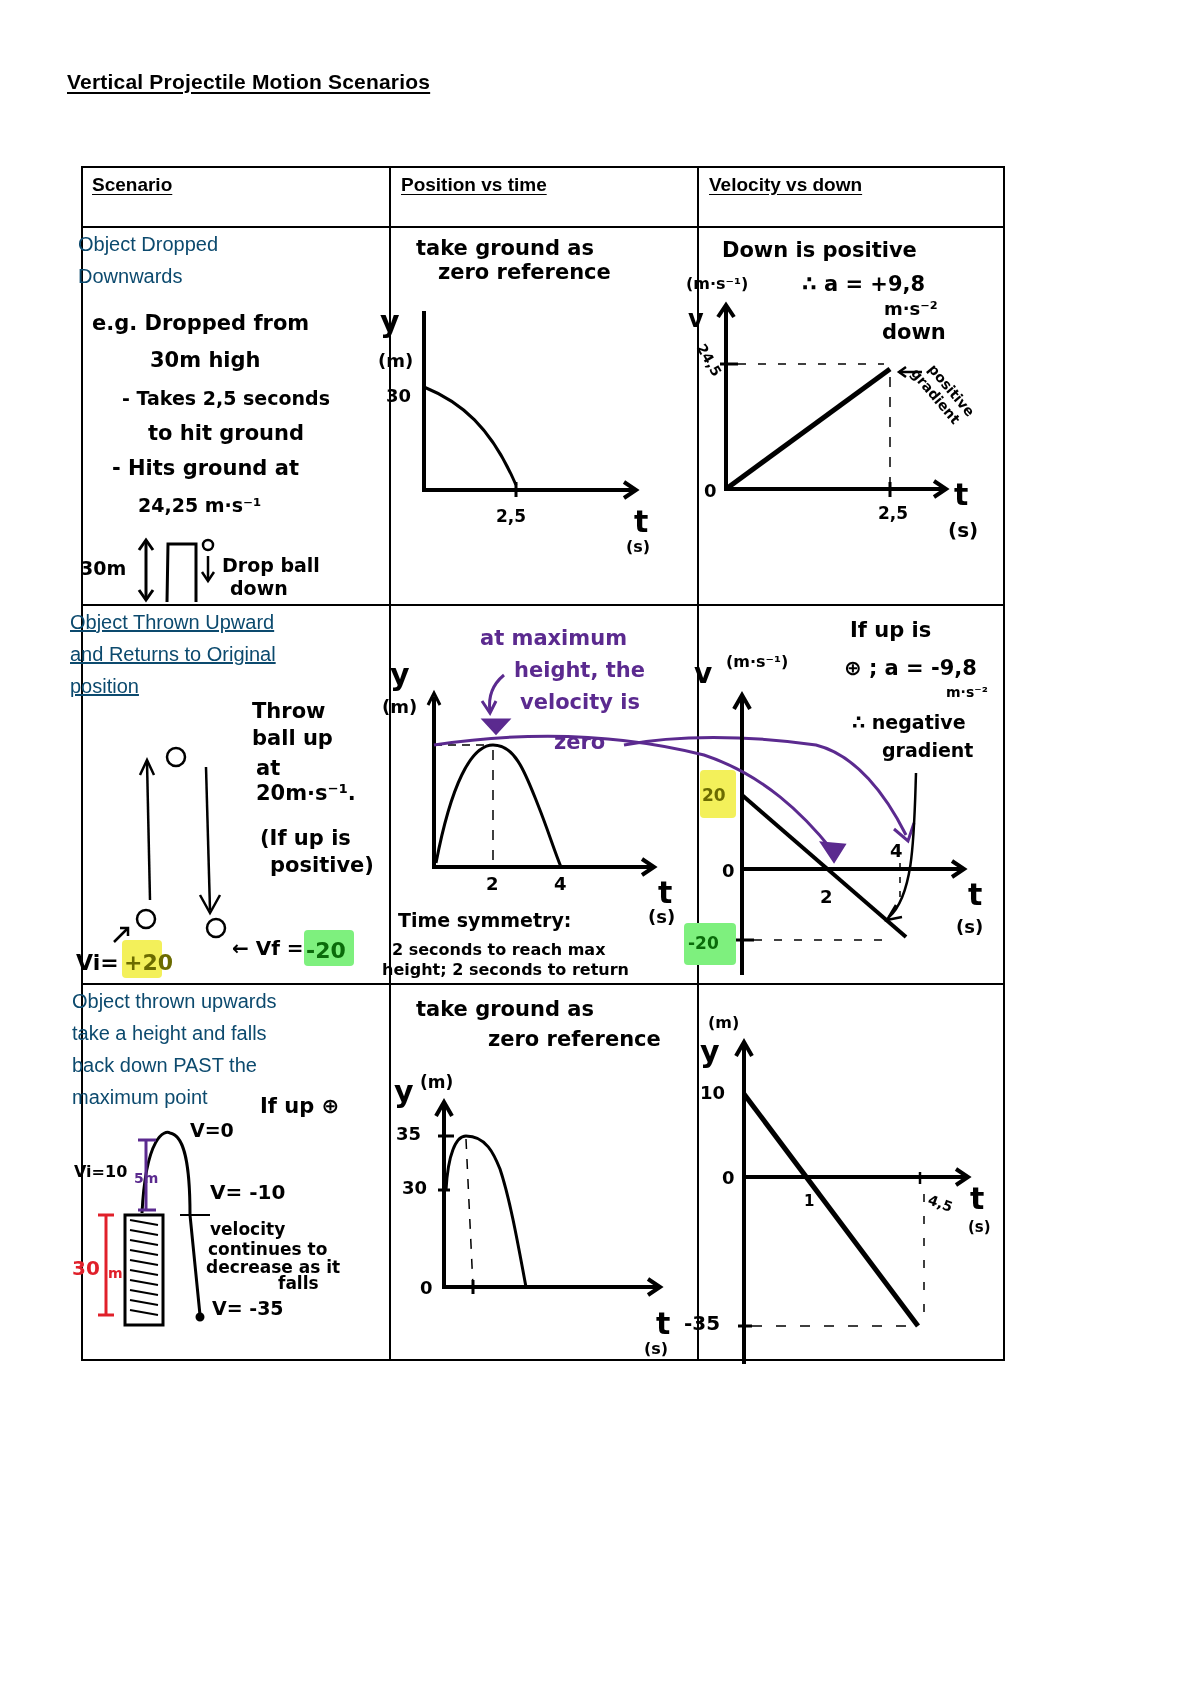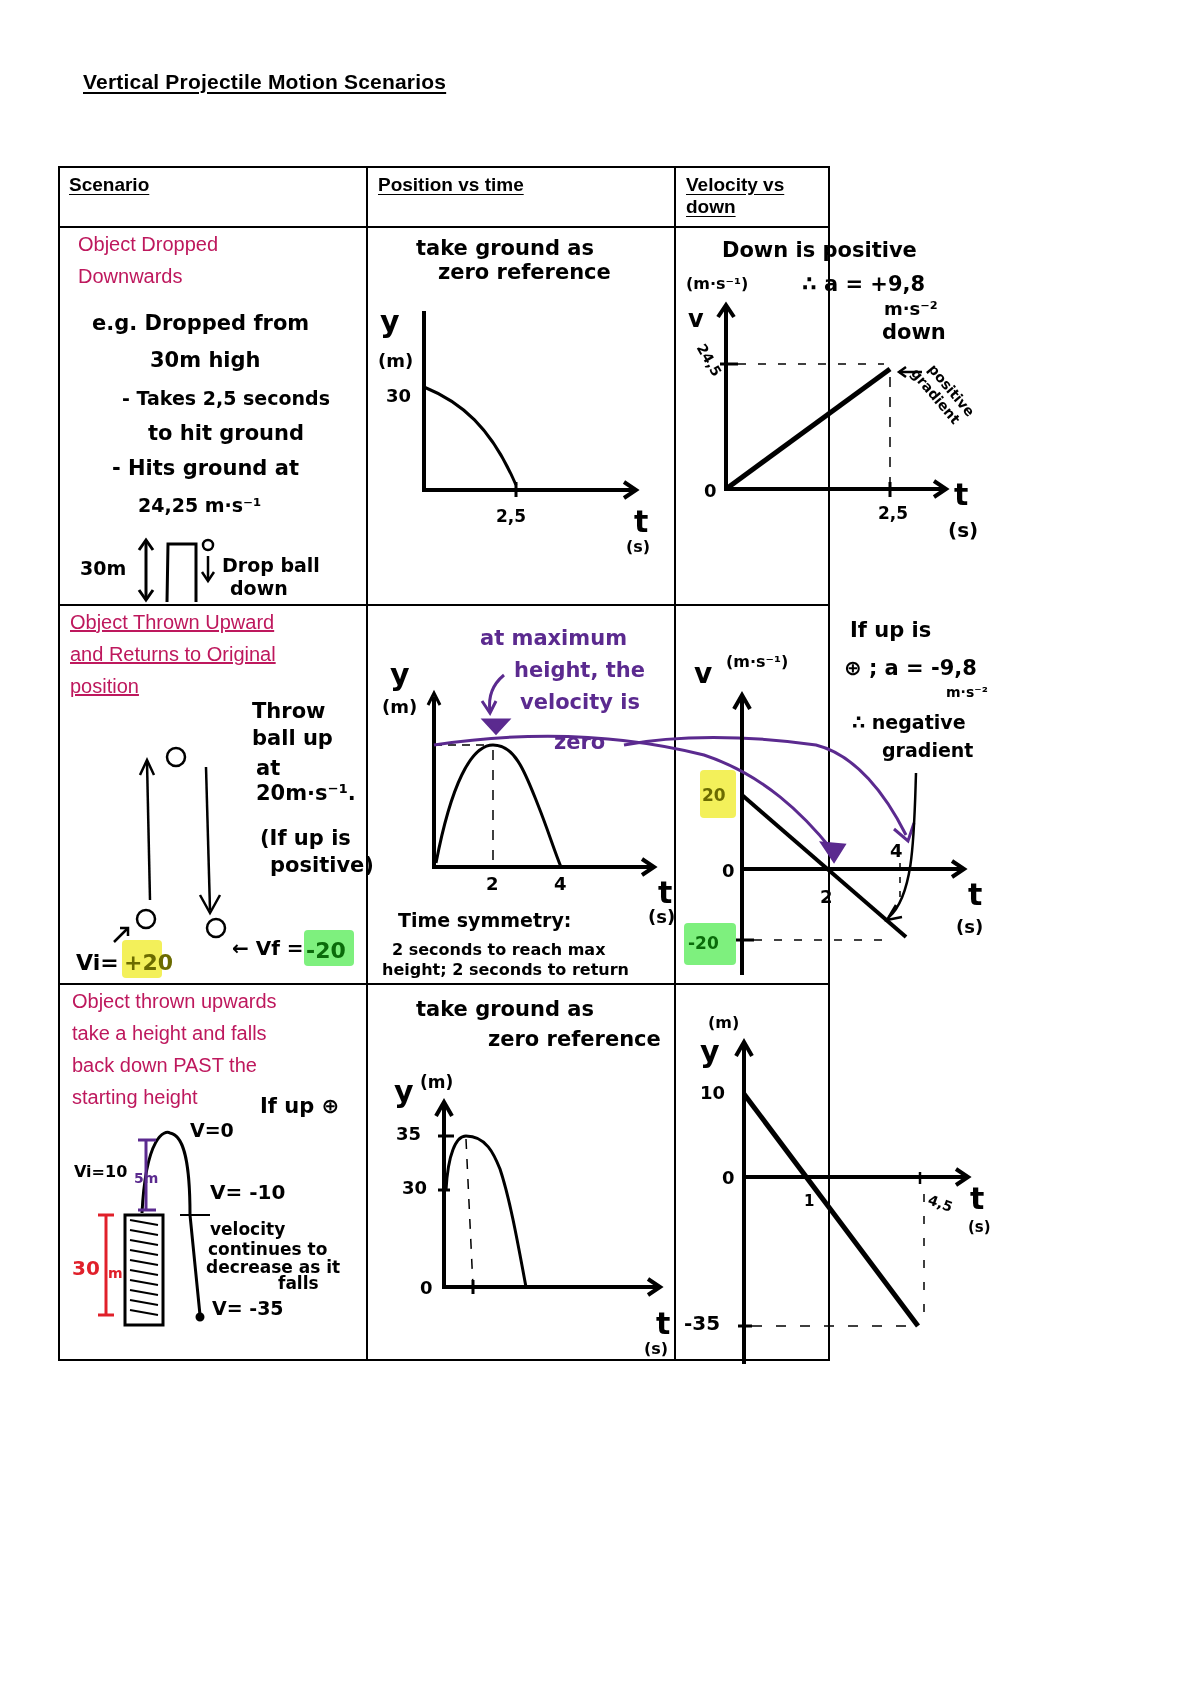--- a/index.html
+++ b/index.html
@@ -1,22 +1,22 @@
 <!DOCTYPE html>
 <html><head>
 <meta charset="utf-8">
 <style>
   html, body { margin:0; padding:0; background:#ffffff; }
   body { width:1200px; height:1696px; position:relative; overflow:hidden; font-family:"Liberation Sans", sans-serif; color:#000; }
-  .title { position:absolute; left:67px; top:70px; font-size:21px; font-weight:bold; text-decoration:underline; text-underline-offset:3px; letter-spacing:0.2px;margin-left:16px; }
-  .tbl { position:absolute; left:58px; top:166px; width:772px; height:1195px; border:2px solid #000; box-sizing:border-box; }
+  .title { position:absolute; left:67px; top:70px; font-size:21px; font-weight:bold; text-decoration:underline; text-underline-offset:3px; letter-spacing:0.2px; }
+  .tbl { position:absolute; left:81px; top:166px; width:924px; height:1195px; border:2px solid #000; box-sizing:border-box; }
   .vline { position:absolute; top:0; bottom:0; width:1.5px; background:#000; }
   .hline { position:absolute; left:0; right:0; height:1.5px; background:#000; }
   .hdr { position:absolute; top:6px; font-size:19px; font-weight:bold; text-decoration:underline; text-underline-offset:3px; }
-  .cell-text { position:absolute; font-size:20px; line-height:32px; color:#be185d; }
+  .cell-text { position:absolute; font-size:20px; line-height:32px; color:#0c4a6e; }
   svg { position:absolute; overflow:visible; }
   svg text { font-family:"DejaVu Sans", sans-serif; font-weight:bold; }
 </style>
 </head>
 <body>
 
 <div class="title">Vertical Projectile Motion Scenarios</div>
 
 <div class="tbl">
   <div class="vline" style="left:306px"></div>
@@ -211,21 +211,21 @@
   <text x="136" y="298" font-size="18">2</text>
   <text x="206" y="252" font-size="18">4</text>
   <text x="284" y="300" font-size="30">t</text>
   <text x="272" y="328" font-size="18">(s)</text>
 </svg>
 
 <div class="cell-text" style="left:72px; top:985px;">
   <div>Object thrown upwards</div>
   <div>take a height and falls</div>
   <div>back down PAST the</div>
-  <div>starting height</div>
+  <div>maximum point</div>
 </div>
 
 <svg style="left:70px; top:1075px;" width="305" height="285">
   <text x="190" y="38" font-size="21">If up ⊕</text>
   <g stroke="#000" stroke-width="3" fill="none">
     <rect x="55" y="140" width="38" height="110"></rect>
     <path d="M60,145 L88,150 M60,155 L88,160 M60,165 L88,170 M60,175 L88,180 M60,185 L88,190 M60,195 L88,200 M60,205 L88,210 M60,215 L88,220 M60,225 L88,230 M60,235 L88,240" stroke-width="2"></path>
     <path d="M72,138 C76,60 95,55 100,58 C112,60 120,80 120,140 L130,240"></path>
     <circle cx="130" cy="242" r="3" fill="#000"></circle>
     <line x1="110" y1="140" x2="140" y2="140" stroke-width="2"></line>

